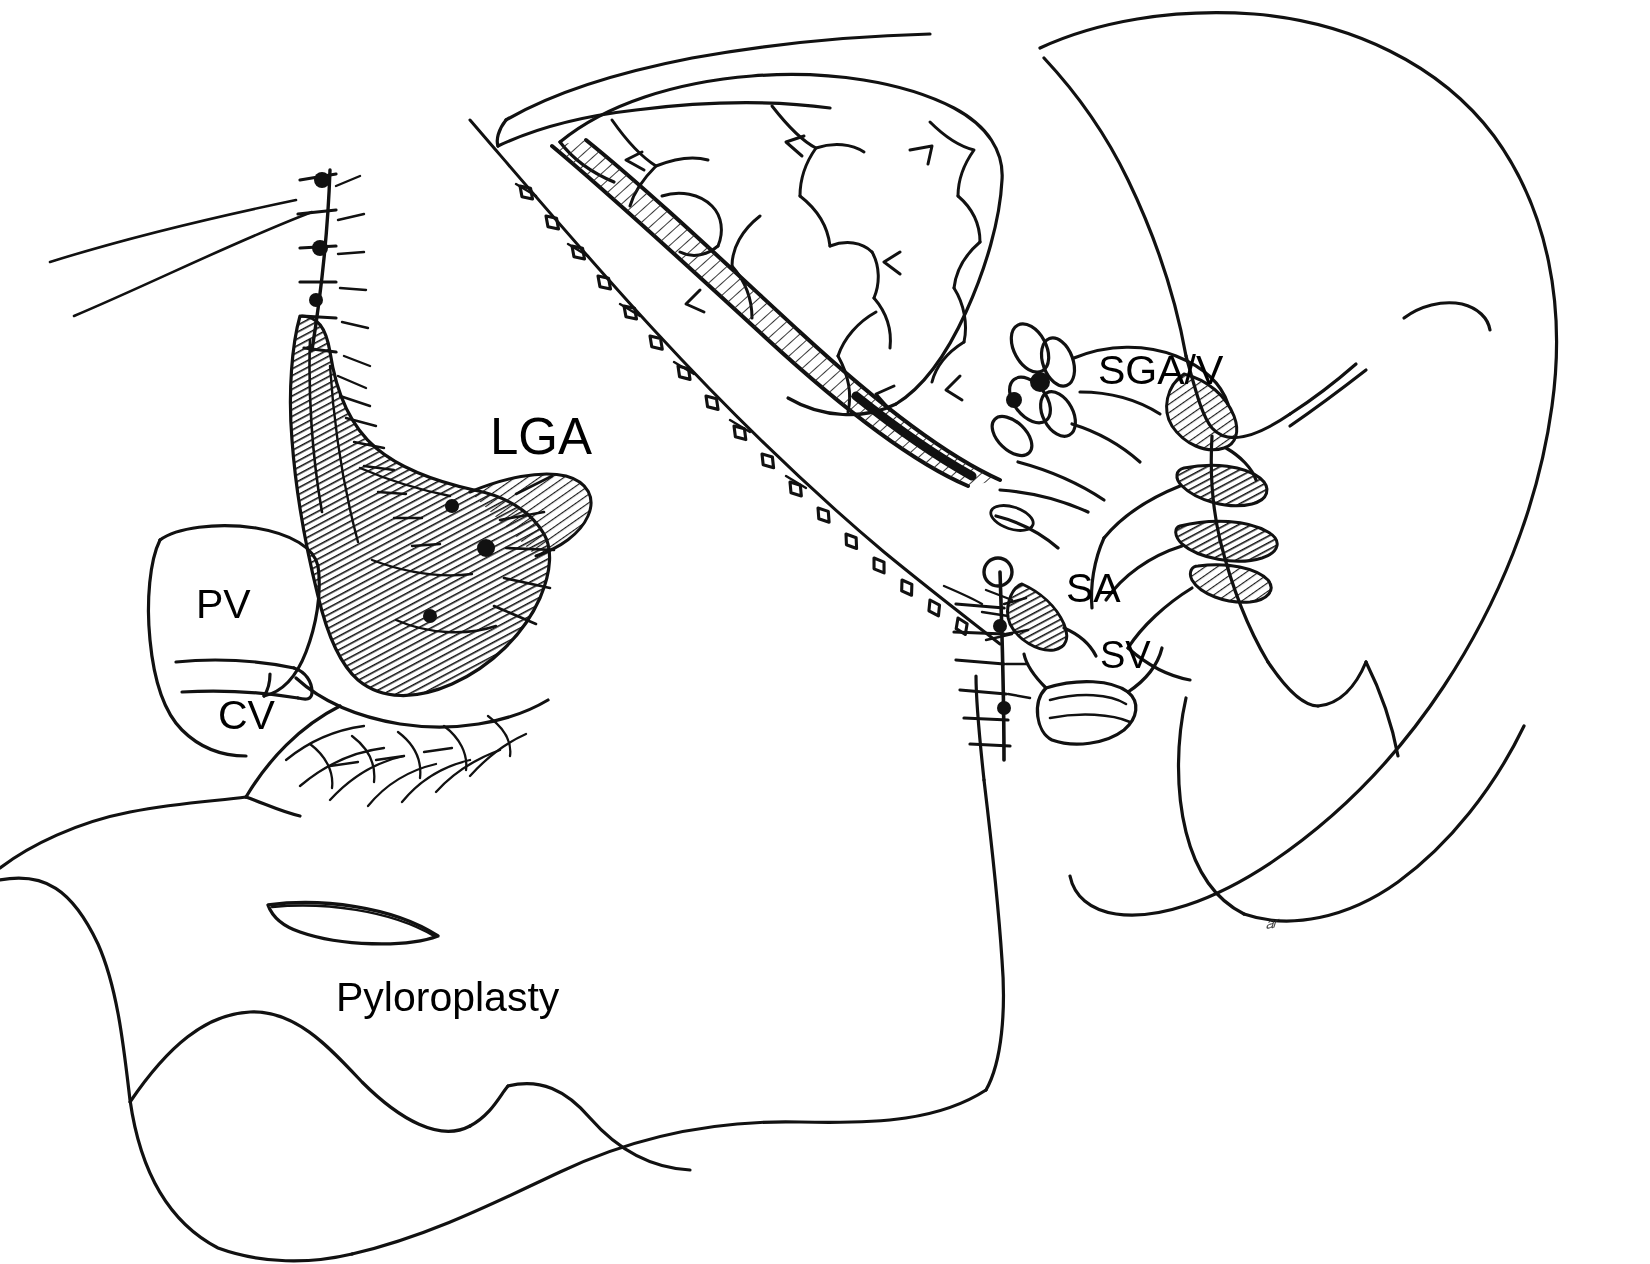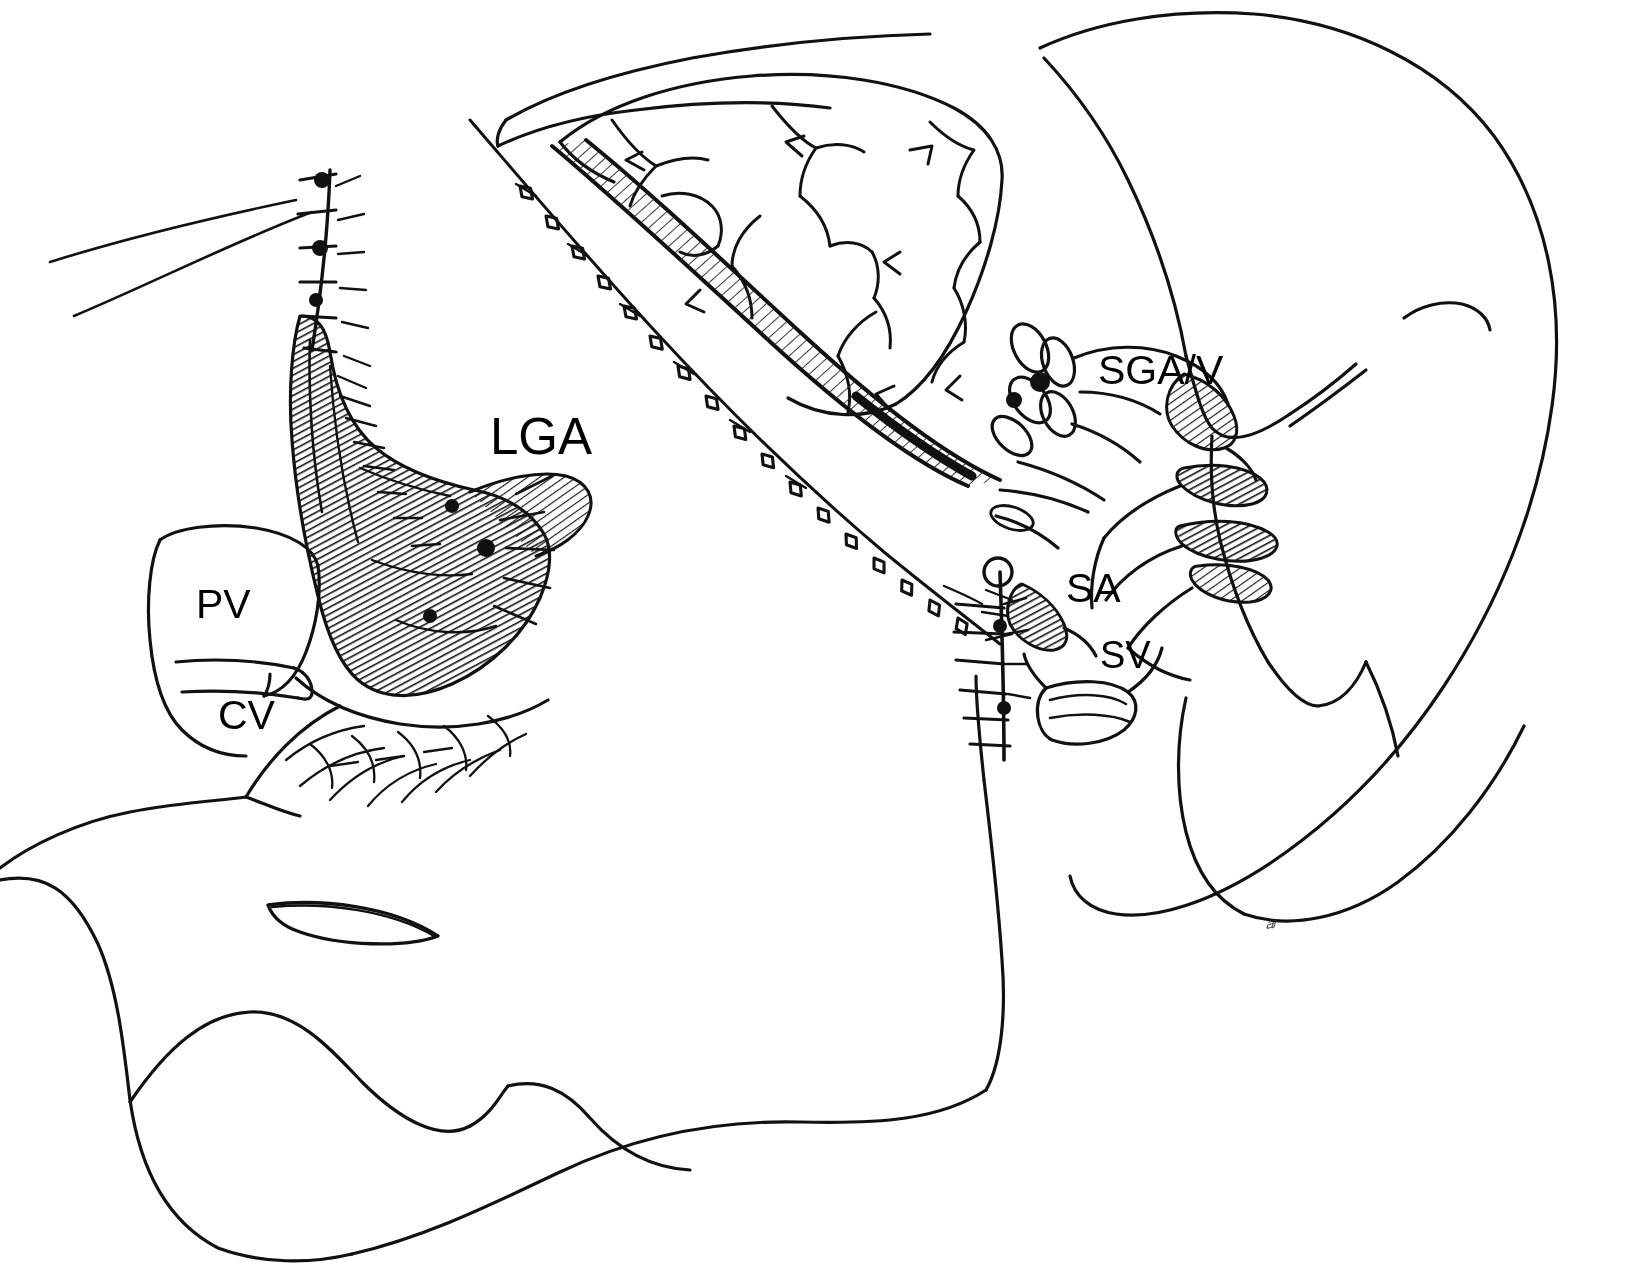--- a/index.html
+++ b/index.html
@@ -421,16 +421,17 @@
 
     </g>
   </svg>
 
   <div class="anno-label lbl-sgav">SGA/V</div>
   <div class="anno-label lbl-lga">LGA</div>
   <div class="anno-label lbl-pv">PV</div>
   <div class="anno-label lbl-cv">CV</div>
   <div class="anno-label lbl-sa">SA</div>
   <div class="anno-label lbl-sv">SV</div>
+  <div class="anno-label lbl-pyloro">Pyloroplasty</div>
 
   <div class="signature"> 𝑎𝑟 </div>
 
 </div>
 
 </body></html>

